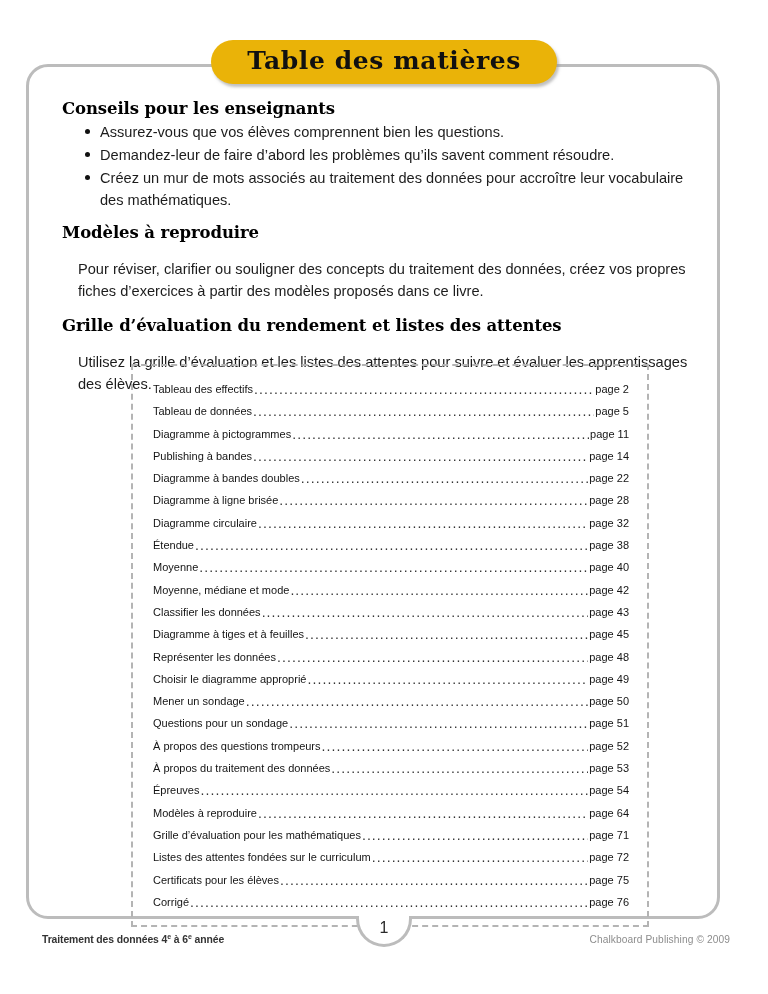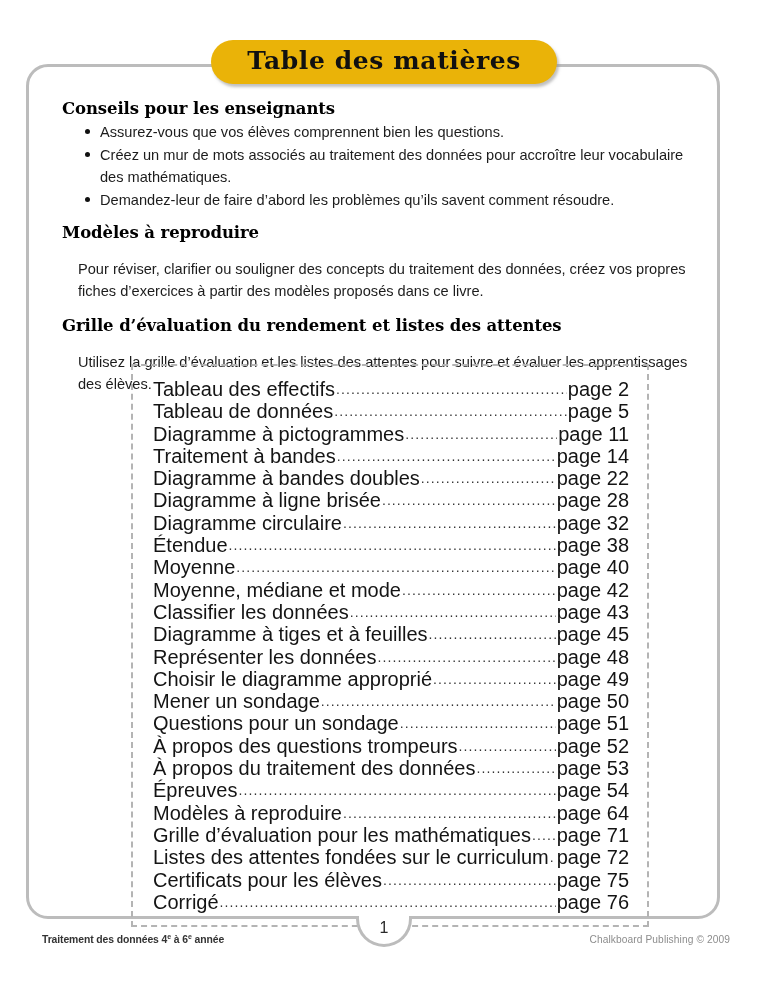--- a/index.html
+++ b/index.html
@@ -111,21 +111,21 @@
     top: 364px;
     width: 518px;
     box-sizing: border-box;
     border: 2px dashed #b4b4b4;
     padding: 12px 18px 12px 20px;
     background: transparent;
   }
   .toc-row {
     display: flex;
     align-items: center;
-    font-size: 20px;
+    font-size: 11px;
     line-height: 22.3px;
     color: #141414;
     white-space: nowrap;
   }
   .toc-row .toc-title { flex: 0 0 auto; }
   .toc-row .toc-leader {
     flex: 1 1 auto;
     overflow: hidden;
     margin: 0 1px;
     color: #333;
@@ -208,25 +208,25 @@
 <div id="content">
 
   <h2 class="section-heading">Conseils pour les enseignants</h2>
   <ul class="tips-list">
     <li>
       <span class="bullet-dot"></span>
       <span>Assurez-vous que vos élèves comprennent bien les questions.</span>
     </li>
     <li>
       <span class="bullet-dot"></span>
-      <span>Créez un mur de mots associés au traitement des données pour accroître leur vocabulaire des mathématiques.</span>
+      <span>Demandez-leur de faire d’abord les problèmes qu’ils savent comment résoudre.</span>
     </li>
     <li>
       <span class="bullet-dot"></span>
-      <span>Demandez-leur de faire d’abord les problèmes qu’ils savent comment résoudre.</span>
+      <span>Créez un mur de mots associés au traitement des données pour accroître leur vocabulaire des mathématiques.</span>
     </li>
   </ul>
 
   <h2 class="section-heading">Modèles à reproduire</h2>
   <p class="section-body">Pour réviser, clarifier ou souligner des concepts du traitement des données, créez vos propres fiches d’exercices à partir des modèles proposés dans ce livre.</p>
 
   <h2 class="section-heading">Grille d’évaluation du rendement et listes des attentes</h2>
   <p class="section-body tight">Utilisez la grille d’évaluation et les listes des attentes pour suivre et évaluer les apprentissages des élèves.</p>
 
 </div>
@@ -241,21 +241,21 @@
       <span class="toc-title">Tableau de données</span>
       <span class="toc-leader"></span>
       <span class="toc-page">page 5</span>
     </div>
     <div class="toc-row">
       <span class="toc-title">Diagramme à pictogrammes</span>
       <span class="toc-leader"></span>
       <span class="toc-page">page 11</span>
     </div>
     <div class="toc-row">
-      <span class="toc-title">Traitement à bandes</span>
+      <span class="toc-title">Publishing à bandes</span>
       <span class="toc-leader"></span>
       <span class="toc-page">page 14</span>
     </div>
     <div class="toc-row">
       <span class="toc-title">Diagramme à bandes doubles</span>
       <span class="toc-leader"></span>
       <span class="toc-page">page 22</span>
     </div>
     <div class="toc-row">
       <span class="toc-title">Diagramme à ligne brisée</span>

